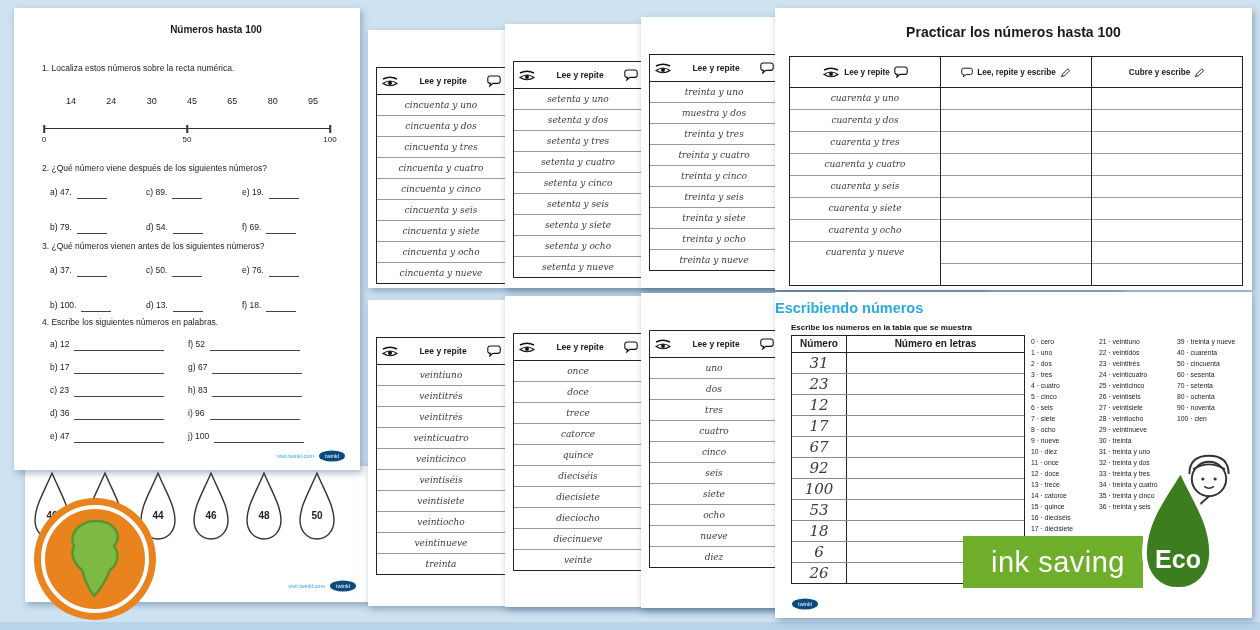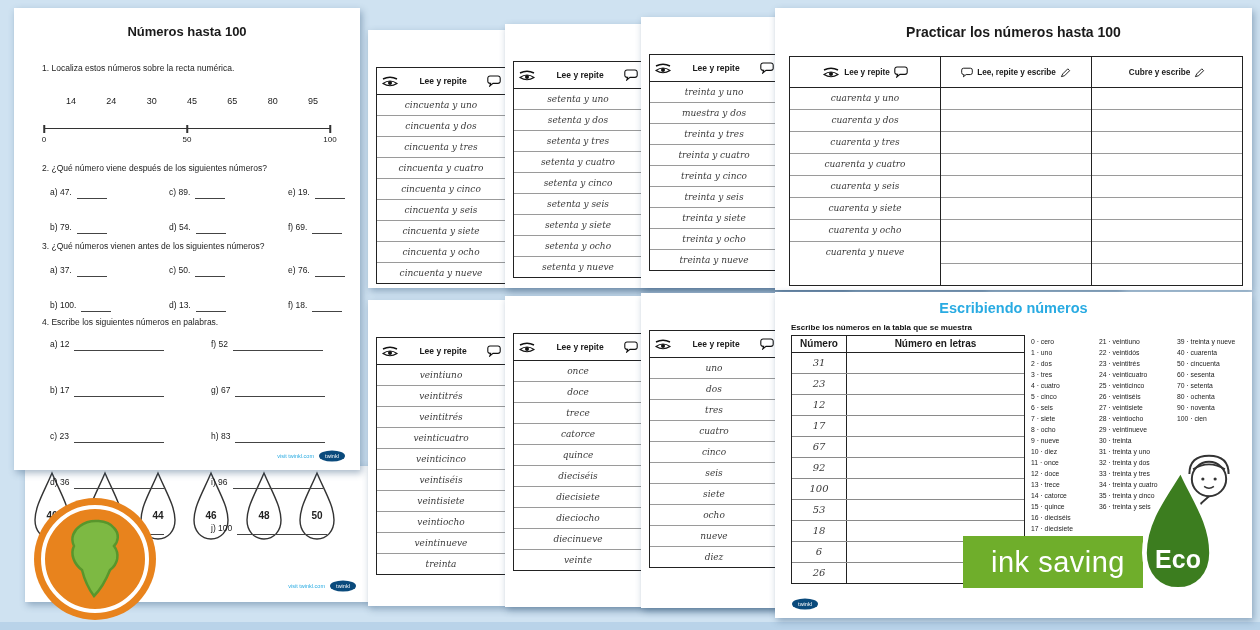--- a/index.html
+++ b/index.html
@@ -23,51 +23,51 @@
   .d-table{position:absolute;left:14px;top:48px;display:flex;border:1.5px solid #222;background:#fff;}
   .d-col{width:150px;border-right:1.2px solid #222;}
   .d-col:last-child{border-right:none;}
   .d-h{height:30px;border-bottom:1.5px solid #222;display:flex;align-items:center;justify-content:center;
        gap:4px;font-size:8.2px;font-weight:bold;text-align:center;padding:0 3px;}
   .d-col .hw-row{height:21px;line-height:21px;}
   .empty-row{height:21px;border-bottom:1px solid #9a9a9a;}
   .rows .empty-row:last-child{border-bottom:none;}
 
   
-  .p1-title{position:absolute;top:16px;width:100%;text-align:center;font-weight:bold;font-size:13px;}
+  .p1-title{position:absolute;top:16px;width:100%;text-align:center;font-weight:bold;font-size:10px;padding-left:29px;}
   .p1-q{position:absolute;left:28px;font-size:8.5px;color:#222;}
   .q1-nums{position:absolute;left:52px;top:88px;width:252px;display:flex;justify-content:space-between;font-size:9px;}
   .nline{position:absolute;left:30px;top:120px;width:286px;border-top:1.5px solid #333;}
   .tick{position:absolute;top:-4px;width:1.5px;height:8px;background:#333;transform:translateX(-50%);}
   .nl-label{position:absolute;top:6px;transform:translateX(-50%);font-size:8px;}
   .nl-label:nth-child(1){left:0%;}.nl-label:nth-child(2){left:50%;}.nl-label:nth-child(3){left:100%;}
-  .qgrid{position:absolute;left:36px;display:grid;grid-auto-flow:column;font-size:8.5px;gap:23px;}
+  .qgrid{position:absolute;left:36px;display:grid;grid-auto-flow:column;font-size:8.5px;}
   .qgrid2{grid-template-rows:repeat(2,1fr);grid-template-columns:96px 96px 96px;row-gap:12px;width:288px;}
   .qgrid4{grid-template-rows:repeat(5,1fr);grid-template-columns:138px 138px;width:276px;}
   .qi{white-space:nowrap;height:23px;line-height:14px;}
   .blank{display:inline-block;border-bottom:1px solid #444;height:9px;vertical-align:bottom;margin-left:5px;}
   .blank-s{width:30px;} .blank-l{width:90px;}
   .p-footer{position:absolute;right:14px;display:flex;align-items:center;gap:4px;}
   .visit{font-size:5.5px;color:#29abe2;}
 
   
   .drops{position:absolute;left:5px;top:4px;display:flex;gap:9px;}
   .drop{position:relative;width:44px;height:72px;}
   .drop-num{position:absolute;left:0;top:40px;width:100%;text-align:center;font-size:10px;font-weight:bold;color:#222;}
 
   
-  .h-title{margin-top:8px;text-align:center;font-weight:bold;font-size:14.5px;color:#29abe2;}
+  .h-title{margin-top:8px;font-weight:bold;font-size:14.5px;color:#29abe2;}
   .h-sub{position:absolute;left:16px;top:31px;font-size:8px;font-weight:bold;color:#111;}
   .h-table{position:absolute;left:16px;top:43px;width:232px;border:1.5px solid #222;background:#fff;}
   .h-head{display:flex;font-size:10px;font-weight:bold;border-bottom:1.2px solid #222;}
   .h-th1{width:54px;border-right:1.2px solid #222;text-align:center;line-height:16px;height:16px;}
   .h-th2{flex:1;text-align:center;line-height:16px;height:16px;}
   .h-row{display:flex;border-bottom:1px solid #8a8a8a;height:20px;}
   .rows .h-row:last-child{border-bottom:none;flex-direction:column;}
-  .h-num{width:54px;border-right:1.2px solid #222;text-align:center;font-size:10px;line-height:20px;}
+  .h-num{width:54px;border-right:1.2px solid #222;text-align:center;font-size:15px;line-height:20px;}
   .h-blank{flex:1;}
   .h-ref{position:absolute;left:256px;top:44px;display:flex;gap:8px;}
   .ref-col{font-size:6.8px;line-height:11px;color:#222;}
   .ref-c1{width:60px;} .ref-c2{width:70px;} .ref-c3{width:86px;}
 
   
   .eco-banner{position:absolute;left:963px;top:536px;width:180px;height:52px;background:#6fae2b;
               z-index:30;display:flex;align-items:center;padding-left:28px;box-sizing:border-box;}
   .eco-banner span{color:#fff;font-size:29px;letter-spacing:.5px;}
   .eco-leaf{position:absolute;left:1130px;top:462px;z-index:31;}

